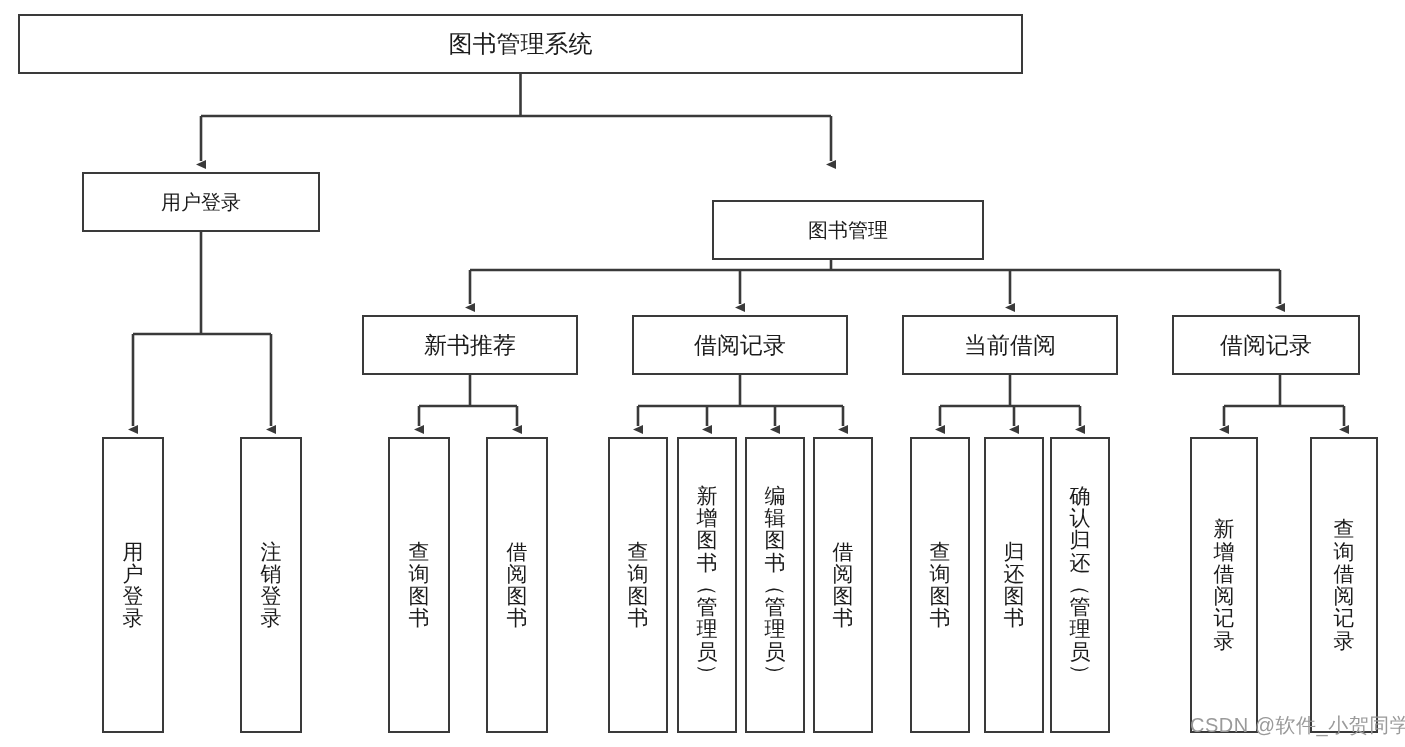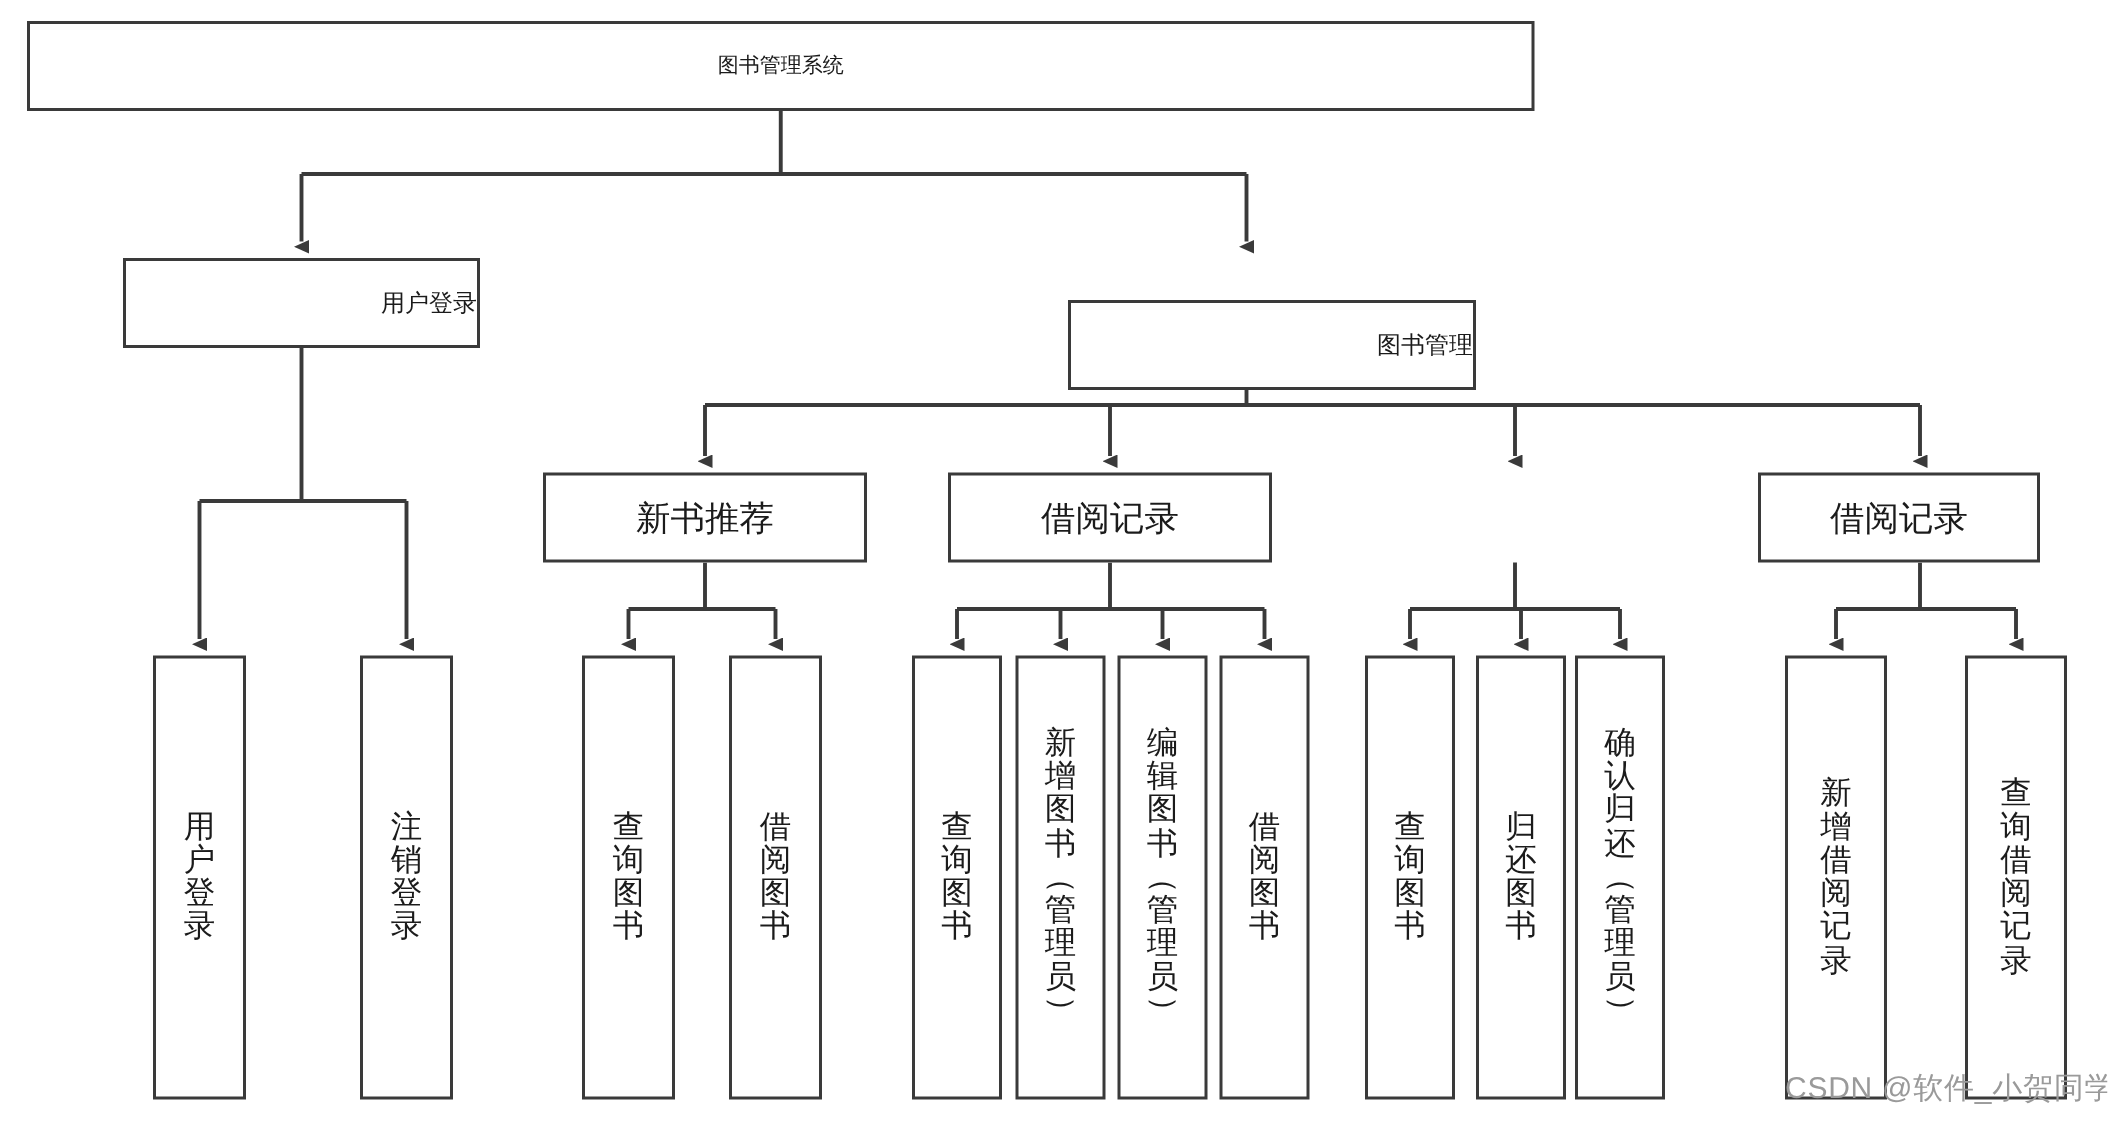--- a/index.html
+++ b/index.html
@@ -28,25 +28,24 @@
     position: absolute;
     box-sizing: border-box;
     border: 2px solid #3a3a3a;
     background: #ffffff;
     display: flex;
     align-items: center;
     justify-content: center;
     color: #1b1b1b;
   }
   .node.root {
-    font-size: 14px;
+    font-size: 24px;
   }
   .node.lvl1 {
-    font-size: 16px;
-    justify-content: flex-end;
+    font-size: 20px;
   }
   .node.lvl2 {
     font-size: 23px;
   }
   .node.leaf {
     align-items: center;
     justify-content: center;
   }
   .vlabel {
     display: block;
@@ -131,20 +130,23 @@
   <div class="node lvl1" style="left:712px; top:172px; width:272px; height:60px;margin-top:28px;">
     <span>图书管理</span>
   </div>
 
   <div class="node lvl2" style="left:362px; top:315px; width:216px; height:60px;">
     <span>新书推荐</span>
   </div>
   <div class="node lvl2" style="left:632px; top:315px; width:216px; height:60px;">
     <span>借阅记录</span>
   </div>
+  <div class="node lvl2" style="left:902px; top:315px; width:216px; height:60px;">
+    <span>当前借阅</span>
+  </div>
   <div class="node lvl2" style="left:1172px; top:315px; width:188px; height:60px;">
     <span>借阅记录</span>
   </div>
 
   <div id="leaf-host">
       <div class="node leaf" style="left: 102px; top: 437px; width: 62px; height: 296px;">
         <span class="vlabel"><span class="ch">用</span><span class="ch">户</span><span class="ch">登</span><span class="ch">录</span></span>
       </div>
       <div class="node leaf" style="left: 240px; top: 437px; width: 62px; height: 296px;">
         <span class="vlabel"><span class="ch">注</span><span class="ch">销</span><span class="ch">登</span><span class="ch">录</span></span>

